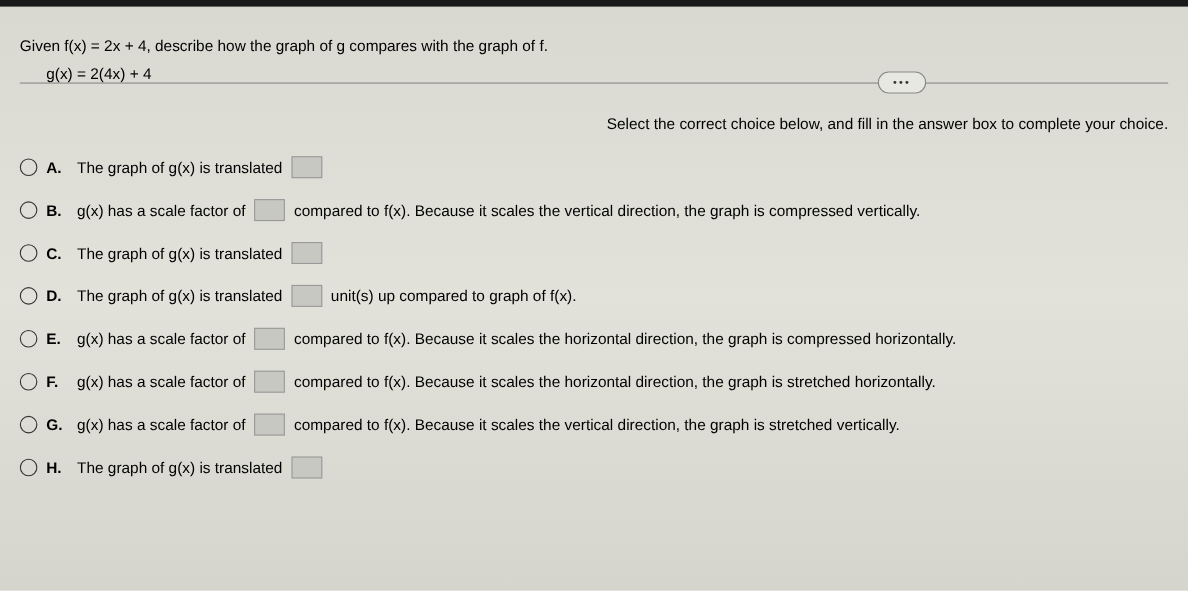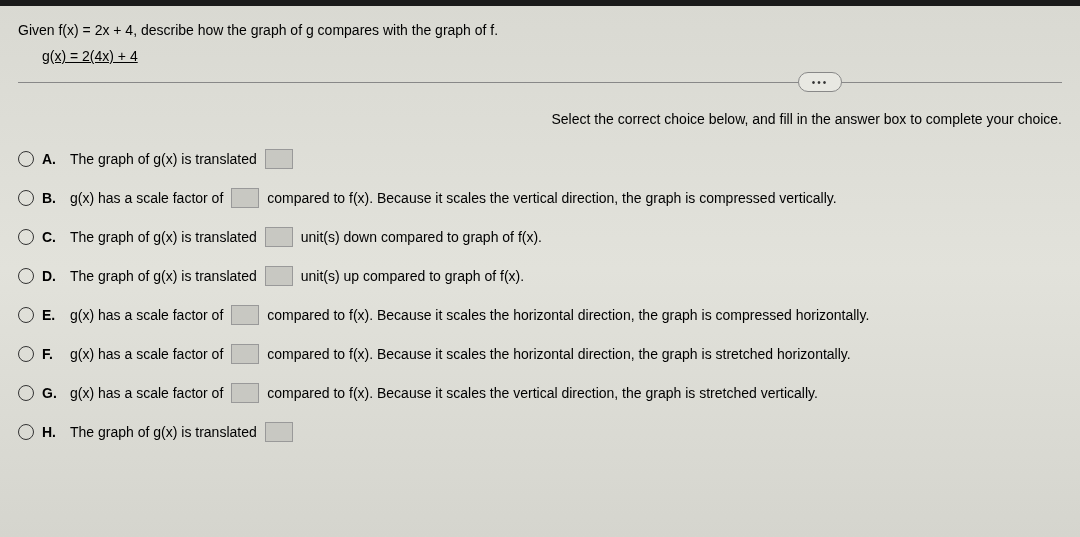--- a/index.html
+++ b/index.html
@@ -20,27 +20,25 @@
     body::before {
       content: '';
       position: absolute;
       top: 0;
       left: 0;
       right: 0;
       height: 6px;
       background: #1a1a1a;
     }
     .question-top {
-      margin-top: 8px;
+      margin-top: 19px;
       margin-bottom: 10px;
     }
     .question-sub {
       margin-left: 24px;
-      margin-bottom: 18px;
-      text-decoration: underline;
     }
     .divider {
       position: relative;
       height: 1px;
       background: #888;
       margin-bottom: 28px;
     }
     .more-button {
       position: absolute;
       right: 220px;
@@ -127,21 +125,20 @@
     <span>compared to f(x). Because it scales the vertical direction, the graph is compressed vertically.</span>
   </span>
 </div>
 
 <div class="option-row">
   <div class="radio-circle"></div>
   <span class="option-letter">C.</span>
   <span class="option-text">
     <span>The graph of g(x) is translated</span>
     <span class="fill-box"></span>
-    <span>unit(s) down compared to graph of f(x).</span>
   </span>
 </div>
 
 <div class="option-row">
   <div class="radio-circle"></div>
   <span class="option-letter">D.</span>
   <span class="option-text">
     <span>The graph of g(x) is translated</span>
     <span class="fill-box"></span>
     <span>unit(s) up compared to graph of f(x).</span>

